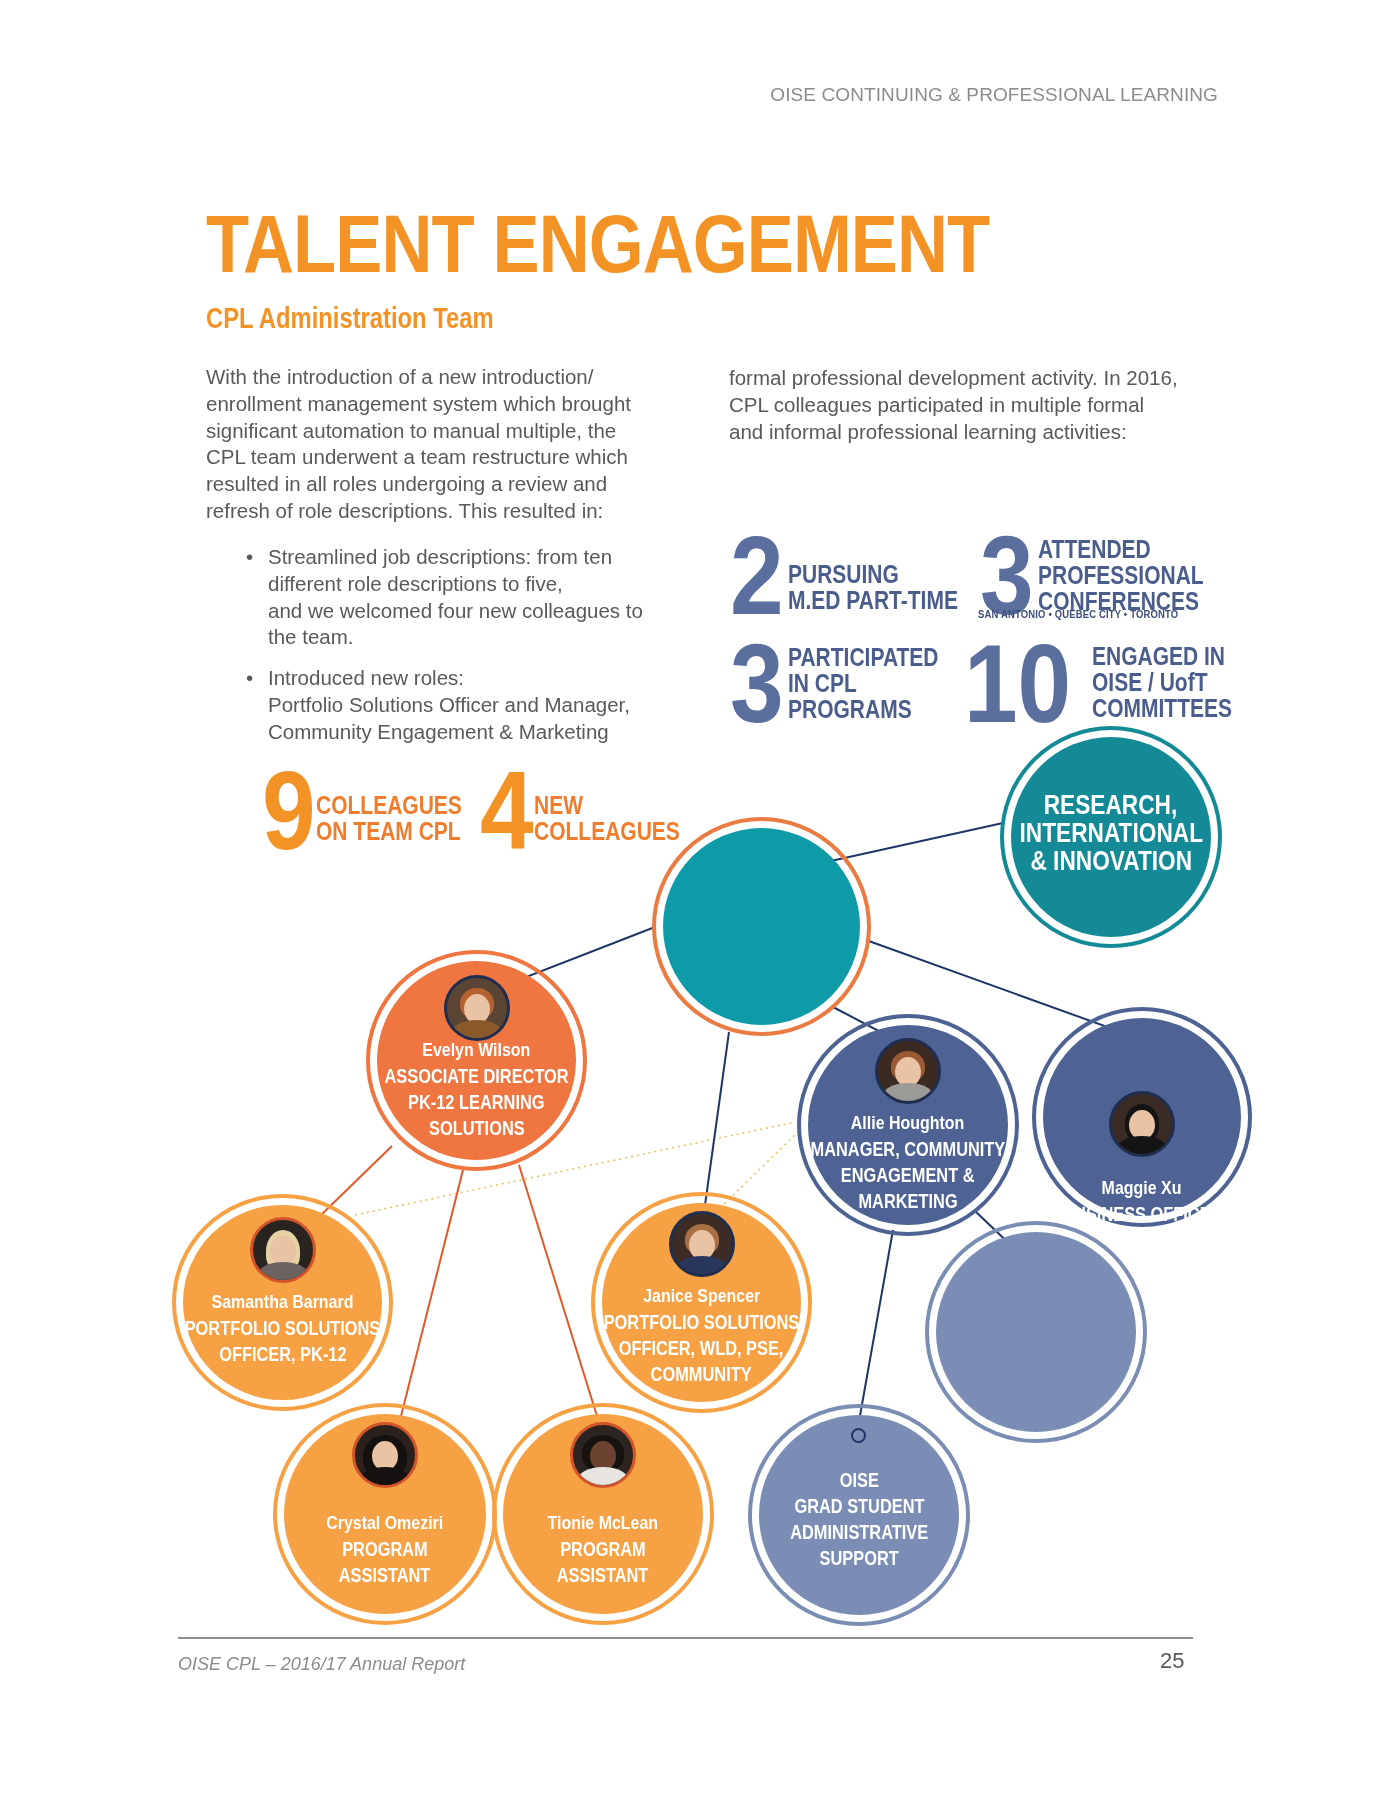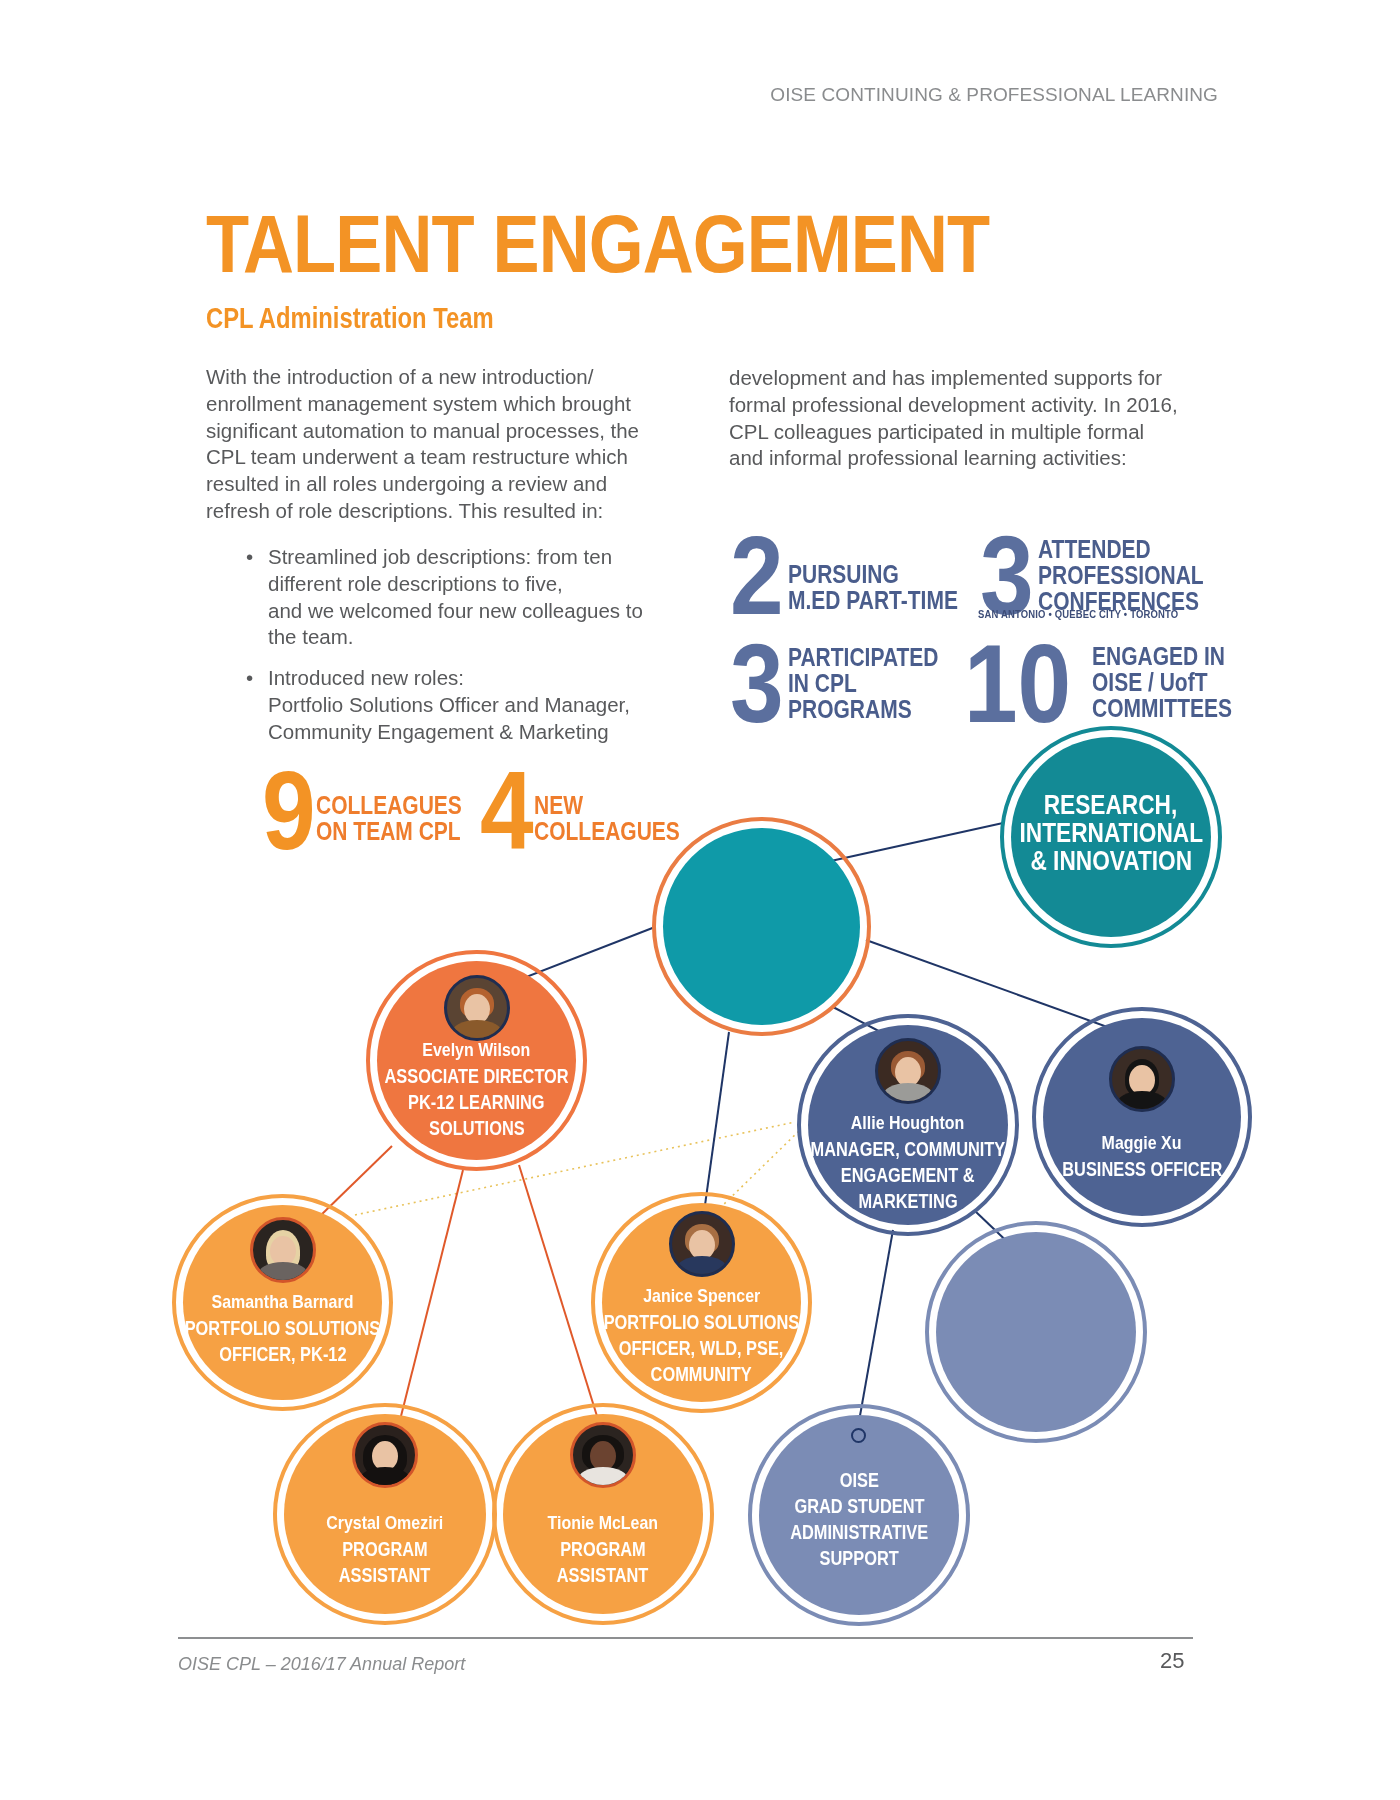--- a/index.html
+++ b/index.html
@@ -52,21 +52,21 @@
 <body>
 
 <div id="running-header" class="abs">OISE CONTINUING &amp; PROFESSIONAL LEARNING</div>
 
 <h1 id="page-title" class="abs">TALENT ENGAGEMENT</h1>
 <h2 id="section-subtitle" class="abs">CPL Administration Team</h2>
 
 <div id="intro-left" class="abs para">
   <span style="display:block">With the introduction of a new introduction/</span>
   <span style="display:block">enrollment management system which brought</span>
-  <span style="display:block">significant automation to manual processes, the</span>
+  <span style="display:block">significant automation to manual multiple, the</span>
   <span style="display:block">CPL team underwent a team restructure which</span>
   <span style="display:block">resulted in all roles undergoing a review and</span>
   <span style="display:block">refresh of role descriptions. This resulted in:</span>
 </div>
 
 <ul id="bullets" class="abs">
   <li>
     <span class="dot">•</span>
     <span class="l">Streamlined job descriptions: from ten</span>
     <span class="l">different role descriptions to five,</span>
@@ -75,21 +75,20 @@
   </li>
   <li>
     <span class="dot">•</span>
     <span class="l">Introduced new roles:</span>
     <span class="l">Portfolio Solutions Officer and Manager,</span>
     <span class="l">Community Engagement &amp; Marketing</span>
   </li>
 </ul>
 
 <div id="intro-right" class="abs para">
-  <span style="display:block">development and has implemented supports for</span>
   <span style="display:block">formal professional development activity. In 2016,</span>
   <span style="display:block">CPL colleagues participated in multiple formal</span>
   <span style="display:block">and informal professional learning activities:</span>
 </div>
 
 <div class="stat blue" style="left:730px; top:520px;">
   <span class="num">2</span>
   <span class="lbl" style="margin-left:-4px; margin-top:22px;">
     <span style="display:block">PURSUING</span>
     <span style="display:block">M.ED PART-TIME</span>
@@ -198,21 +197,21 @@
       <div class="head"></div>
       <div class="body" style="background:#9b9b98;"></div>
     </div>
     <span class="name">Allie Houghton</span>
     <span class="role">MANAGER, COMMUNITY</span>
     <span class="role">ENGAGEMENT &amp;</span>
     <span class="role">MARKETING</span>
   </div>
 </div>
 
-<div class="node" style="left:1032px; top:1007px; width:220px; height:220px;">
+<div class="node" style="left:1032px; top:1007px; width:220px; height:220px;justify-content:flex-end;">
   <div class="ring" style="border-width:4px; border-color:#4e6393;"></div>
   <div class="inner" style="inset:11px; background:#4e6393;"></div>
   <div class="content" style="margin-top:-6px;">
     <div class="photo" style="background:#3a2c25; margin-bottom:18px;">
       <div class="hair" style="background:#141414; height:38px;"></div>
       <div class="head"></div>
       <div class="body" style="background:#141414;"></div>
     </div>
     <span class="name">Maggie Xu</span>
     <span class="role">BUSINESS OFFICER</span>

